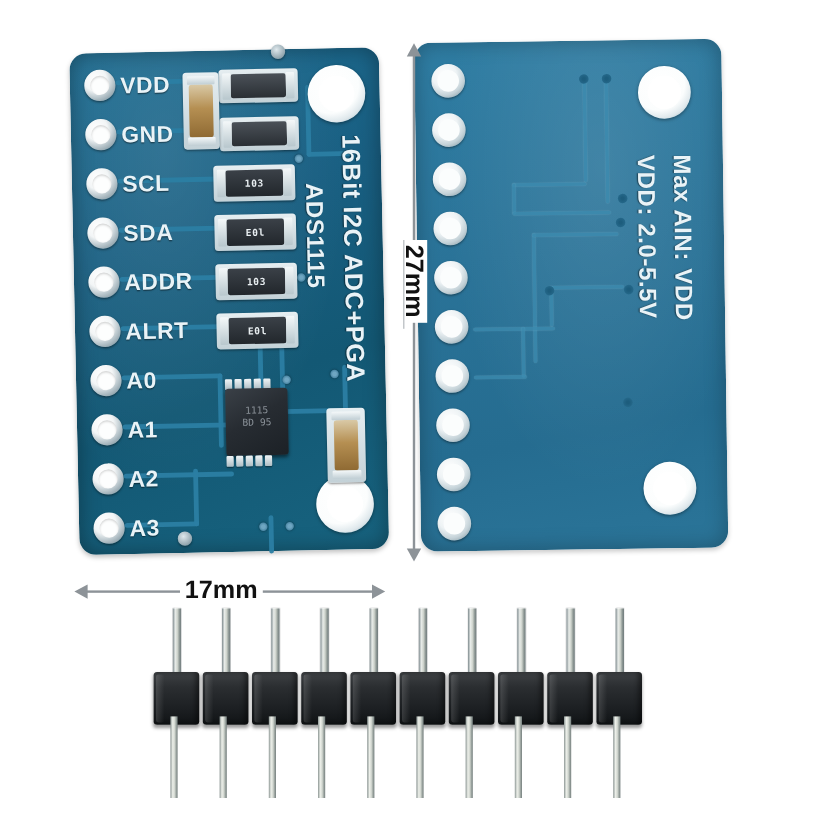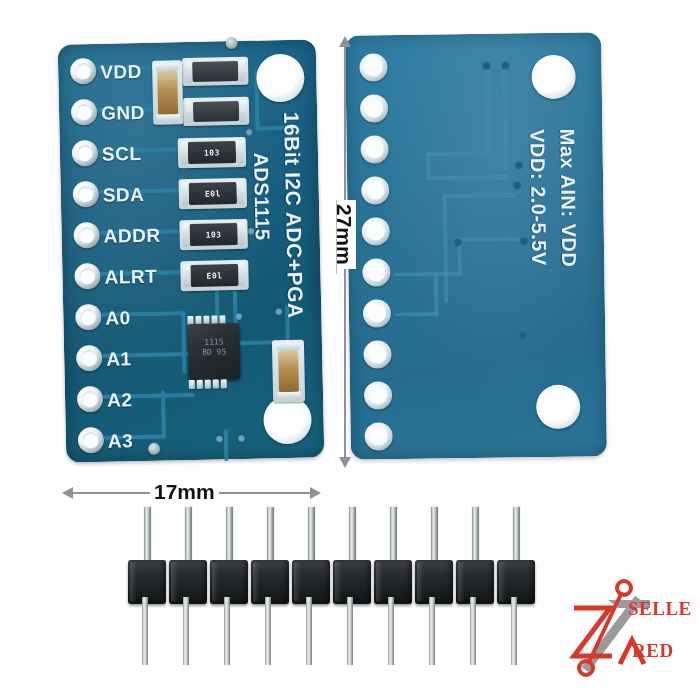--- a/index.html
+++ b/index.html
@@ -356,36 +356,14 @@
       <div class="hdr-block" style="left:328px;top:55px;"></div>
       <div class="hdr-pin-bot" style="left:342px;top:92px;height:68px;"></div>
     </div>
     <div>
       <div class="hdr-pin-top" style="left:385px;top:2px;height:56px;"></div>
       <div class="hdr-block" style="left:369px;top:55px;"></div>
       <div class="hdr-pin-bot" style="left:383px;top:92px;height:68px;"></div>
     </div>
   </div>
 
-  <div id="logo">
-    <svg width="130" height="106" viewBox="0 0 130 106">
-
-      <g stroke="#9b9b9b" stroke-width="9" fill="none" stroke-linecap="square">
-        <path d="M22 88 L70 24"></path>
-      </g>
-      <polygon points="42,22 84,22 84,30 52,30" fill="#9b9b9b"></polygon>
-      <polygon points="14,80 56,80 56,88 24,88" fill="#9b9b9b" opacity="0"></polygon>
-
-      <g stroke="#d33a2c" stroke-width="5" fill="none" stroke-linejoin="miter">
-        <path d="M8 30 L44 30 L8 78 L46 78"></path>
-      </g>
-
-      <line x1="22" y1="86" x2="56" y2="14" stroke="#d33a2c" stroke-width="4"></line>
-      <circle cx="58" cy="10" r="7" fill="none" stroke="#d33a2c" stroke-width="4"></circle>
-      <circle cx="20" cy="90" r="7" fill="none" stroke="#d33a2c" stroke-width="4"></circle>
-
-      <path d="M54 86 L66 62 L78 86" stroke="#d33a2c" stroke-width="5" fill="none"></path>
-    </svg>
-    <div class="txt-selle">SELLE</div>
-    <div class="txt-red">RED</div>
-  </div>
 
 </div>
 
 </body></html>

